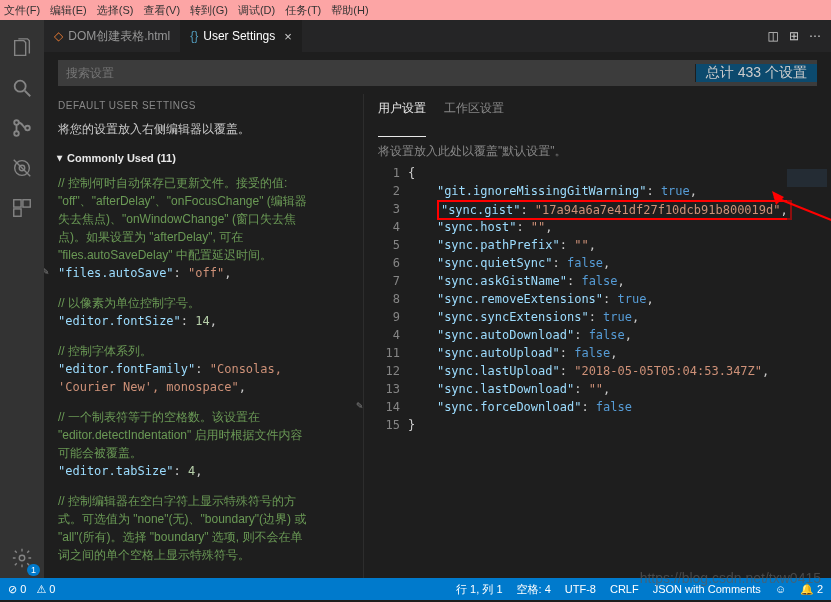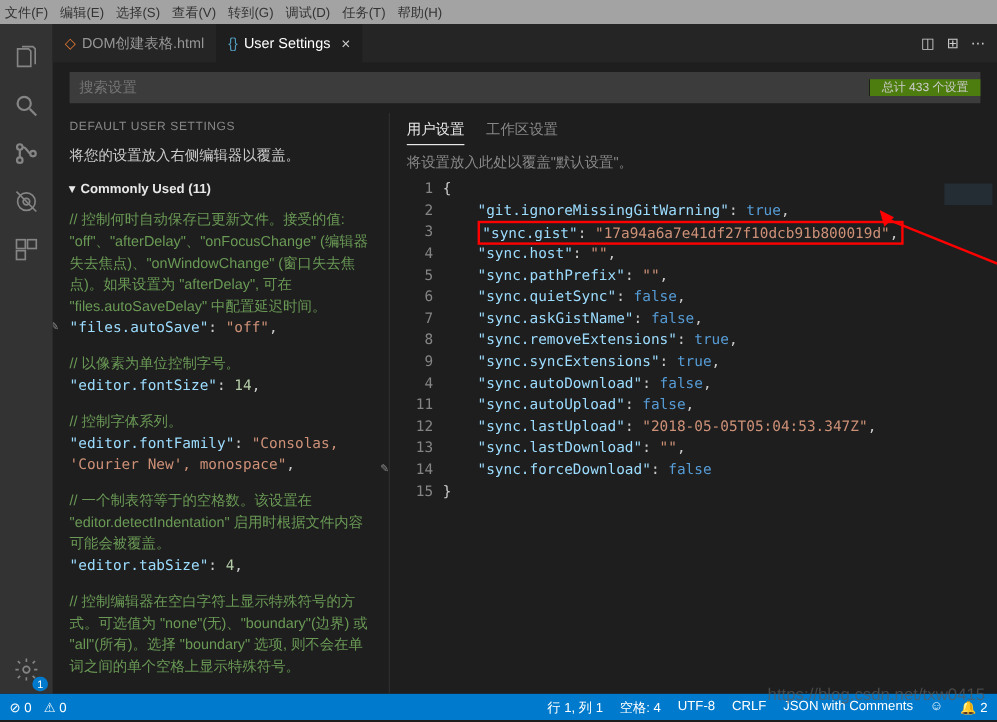--- a/index.html
+++ b/index.html
@@ -1,53 +1,53 @@
 <!DOCTYPE html>
 <html><head>
 <meta charset="utf-8">
 <style>
 * { margin: 0; padding: 0; box-sizing: border-box; }
 body { font-family: "Segoe UI", "Microsoft YaHei", sans-serif; font-size: 12px; background: #1e1e1e; color: #cccccc; width: 831px; height: 602px; overflow: hidden; position: relative; }
-.menubar { height: 20px; background: #a3a3a3; color: #333; display: flex; align-items: center; padding: 0 4px; font-size: 11px; }
+.menubar { height: 20px; background: #fca5a5; color: #333; display: flex; align-items: center; padding: 0 4px; font-size: 11px; }
 .menubar span { margin-right: 10px; cursor: default; }
 .main { display: flex; height: 558px; }
 .activitybar { width: 44px; background: #333333; display: flex; flex-direction: column; align-items: center; padding-top: 8px; }
 .activitybar .icon { width: 44px; height: 40px; display: flex; align-items: center; justify-content: center; color: #858585; cursor: pointer; }
 .activitybar .icon svg { width: 22px; height: 22px; }
 .activitybar .spacer { flex: 1; }
 .activitybar .gear-wrap { position: relative; }
 .badge-blue { position: absolute; bottom: 2px; right: 4px; background: #007acc; color: white; border-radius: 8px; font-size: 9px; padding: 0 4px; line-height: 12px; }
 .editor-area { flex: 1; display: flex; flex-direction: column; background: #1e1e1e; }
 .tabs { height: 32px; background: #252526; display: flex; align-items: center; }
 .tab { height: 32px; display: flex; align-items: center; padding: 0 10px; color: #969696; cursor: pointer; font-size: 12px; gap: 5px; }
 .tab.active { background: #1e1e1e; color: #ffffff; }
 .tab .close { margin-left: 4px; font-size: 13px; color: #cccccc; }
 .tab-right { margin-left: auto; display: flex; gap: 10px; padding-right: 10px; color: #cccccc; }
 .tab-right span { cursor: pointer; }
 .searchbar { margin: 8px 14px; display: flex; background: #3c3c3c; height: 26px; align-items: center; }
 .searchbar input { flex: 1; background: transparent; border: none; outline: none; color: #cccccc; padding: 0 8px; font-size: 12px; }
-.searchbar .count { background: #4d7c0f; color: #cccccc; padding: 0 10px; display: flex; align-items: center; font-size: 10px; border-left: 1px solid #1e1e1e; }
-.settings-body { display: flex; flex: 1; overflow: hidden; }
+.searchbar .count { background: #0c4a6e; color: #cccccc; padding: 0 10px; display: flex; align-items: center; font-size: 14px; border-left: 1px solid #1e1e1e; }
+.settings-body { display: flex; flex: 1; overflow: hidden; gap: 39px; }
 .left-pane { width: 280px; padding: 0 14px; overflow-y: auto; font-size: 12px; position: relative; }
 .section-title { color: #888; text-transform: uppercase; font-size: 10px; letter-spacing: 0.5px; margin: 6px 0 10px; }
 .help-text { color: #cccccc; margin-bottom: 14px; font-size: 12px; }
 .collapse-header { color: #e8e8e8; font-weight: bold; font-size: 11px; margin-bottom: 10px; cursor: pointer; }
 .collapse-header::before { content: "▸"; display: inline-block; transform: rotate(90deg); margin-right: 4px; font-size: 10px; }
 .comment { color: #6a9955; line-height: 1.5; }
 .code-line { line-height: 1.5; font-family: Consolas, monospace; }
 .key { color: #9cdcfe; }
 .str { color: #ce9178; }
 .bool { color: #569cd6; }
 .num { color: #b5cea8; }
 .punct { color: #cccccc; }
 .block { margin-bottom: 12px; }
 .left-pane .pencil { position: absolute; left: -2px; color: #858585; font-size: 11px; }
 .right-pane { flex: 1; display: flex; flex-direction: column; border-left: 1px solid #2d2d2d; position: relative; }
 .right-tabs { display: flex; gap: 18px; padding: 6px 14px; font-size: 12px; }
-.right-tabs .rtab { color: #888; cursor: pointer; padding-bottom: 3px; }
+.right-tabs .rtab { color: #888; cursor: pointer; padding-bottom: 19px; }
 .right-tabs .rtab.active { color: #e8e8e8; border-bottom: 1px solid #e8e8e8; }
 .right-content { padding: 0 14px; position: relative; }
 .right-help { color: #888; margin-bottom: 4px; font-size: 12px; }
 .gutter-editor { display: flex; font-family: Consolas, monospace; font-size: 12px; }
 .gutter { width: 30px; text-align: right; color: #858585; padding-right: 8px; line-height: 1.5; }
 .gutter div { height: 18px; }
 .codearea { flex: 1; line-height: 1.5; }
 .codearea div { height: 18px; white-space: pre; }
 .highlight-box { border: 2px solid #ff0000; padding: 0 2px; display: inline-block; line-height: 16px; }
 .arrow-line { position: absolute; top: 48px; left: 408px; pointer-events: none; }

